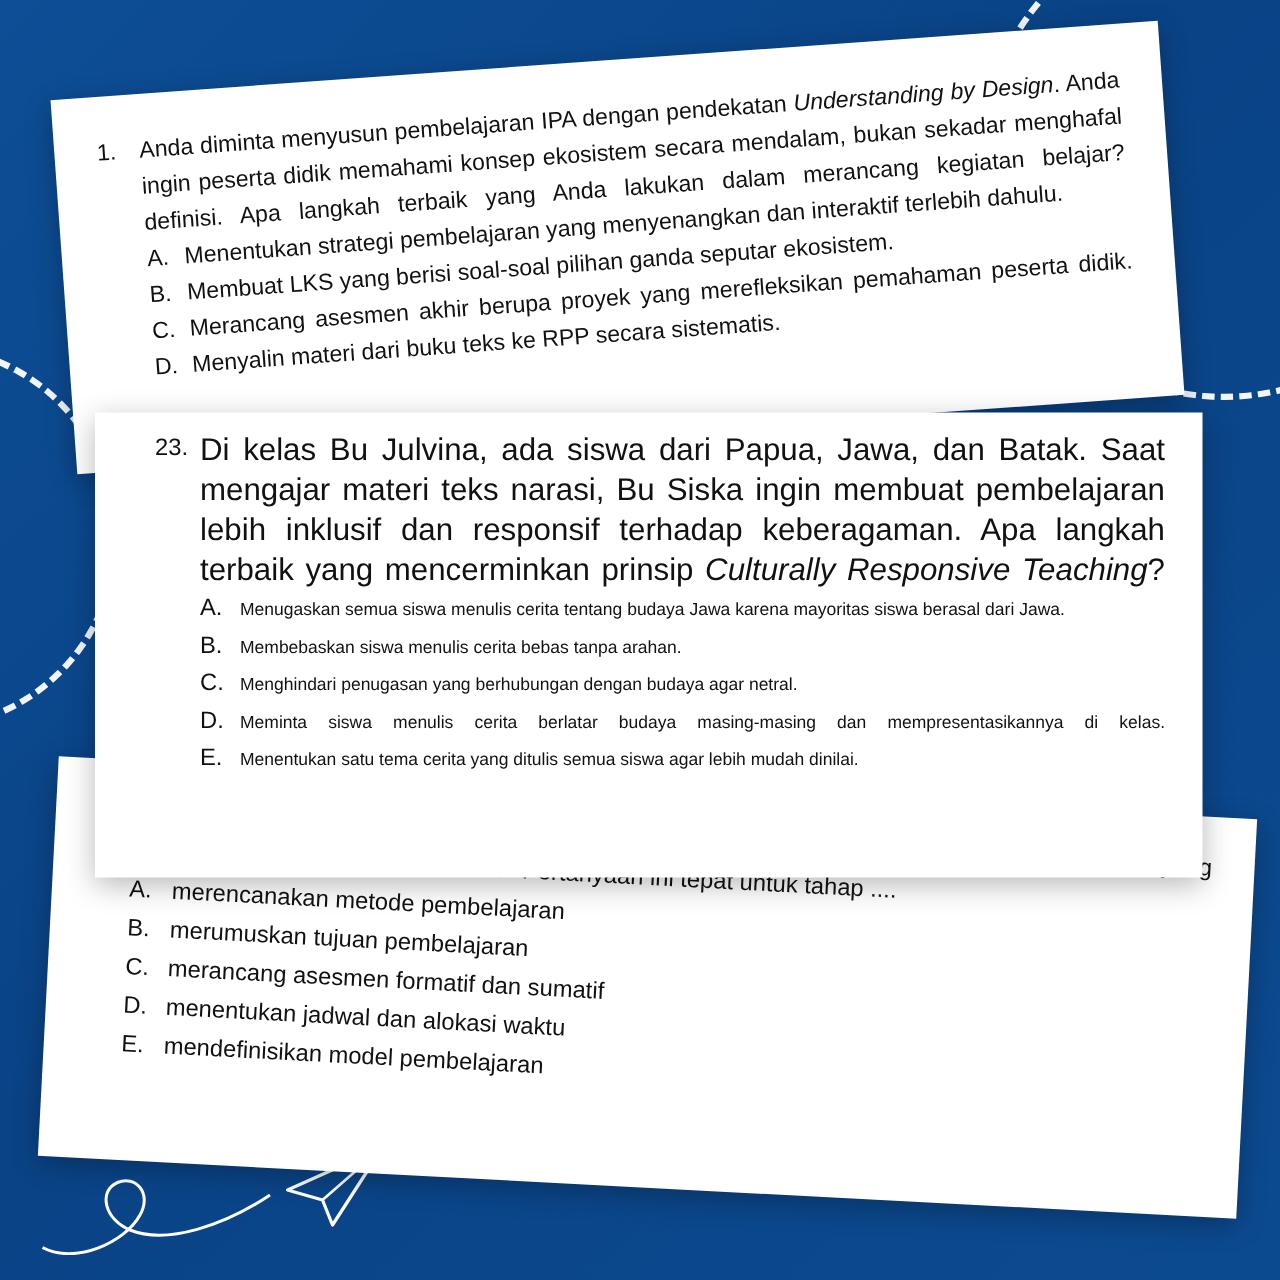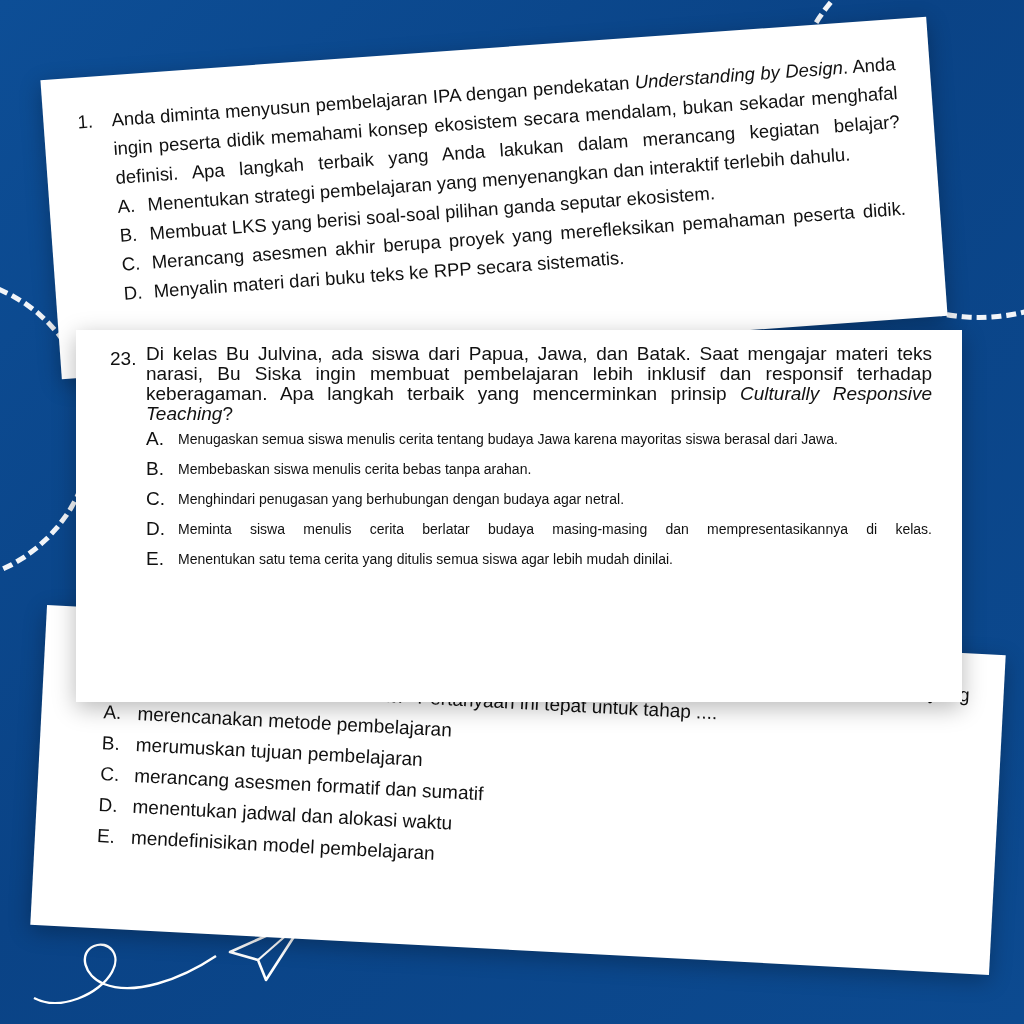--- a/index.html
+++ b/index.html
@@ -78,40 +78,40 @@
     transform: rotate(3.0deg);
     padding: 26px 34px 24px 40px;
     z-index: 3;
   }
   #card-mid {
     left: 76px;
     top: 330px;
     width: 886px;
     height: 372px;
     transform: rotate(0deg);
-    padding: 14px 30px 14px 34px;
+    padding: 14px 30px 14px 48px;
     z-index: 4;
   }
 
   
   .q-row {
     display: flex;
     align-items: flex-start;
   }
   .q-num {
     flex: 0 0 auto;
     width: 34px;
     font-size: 19px;
     line-height: 30px;
     font-weight: 400;
   }
   .q-text {
     flex: 1 1 auto;
-    font-size: 19px;
-    line-height: 20px;
+    font-size: 25px;
+    line-height: 32px;
     text-align: justify;
   }
   .opt-row {
     display: flex;
     align-items: flex-start;
     margin-left: 34px;
   }
   .opt-letter {
     flex: 0 0 auto;
     width: 30px;

